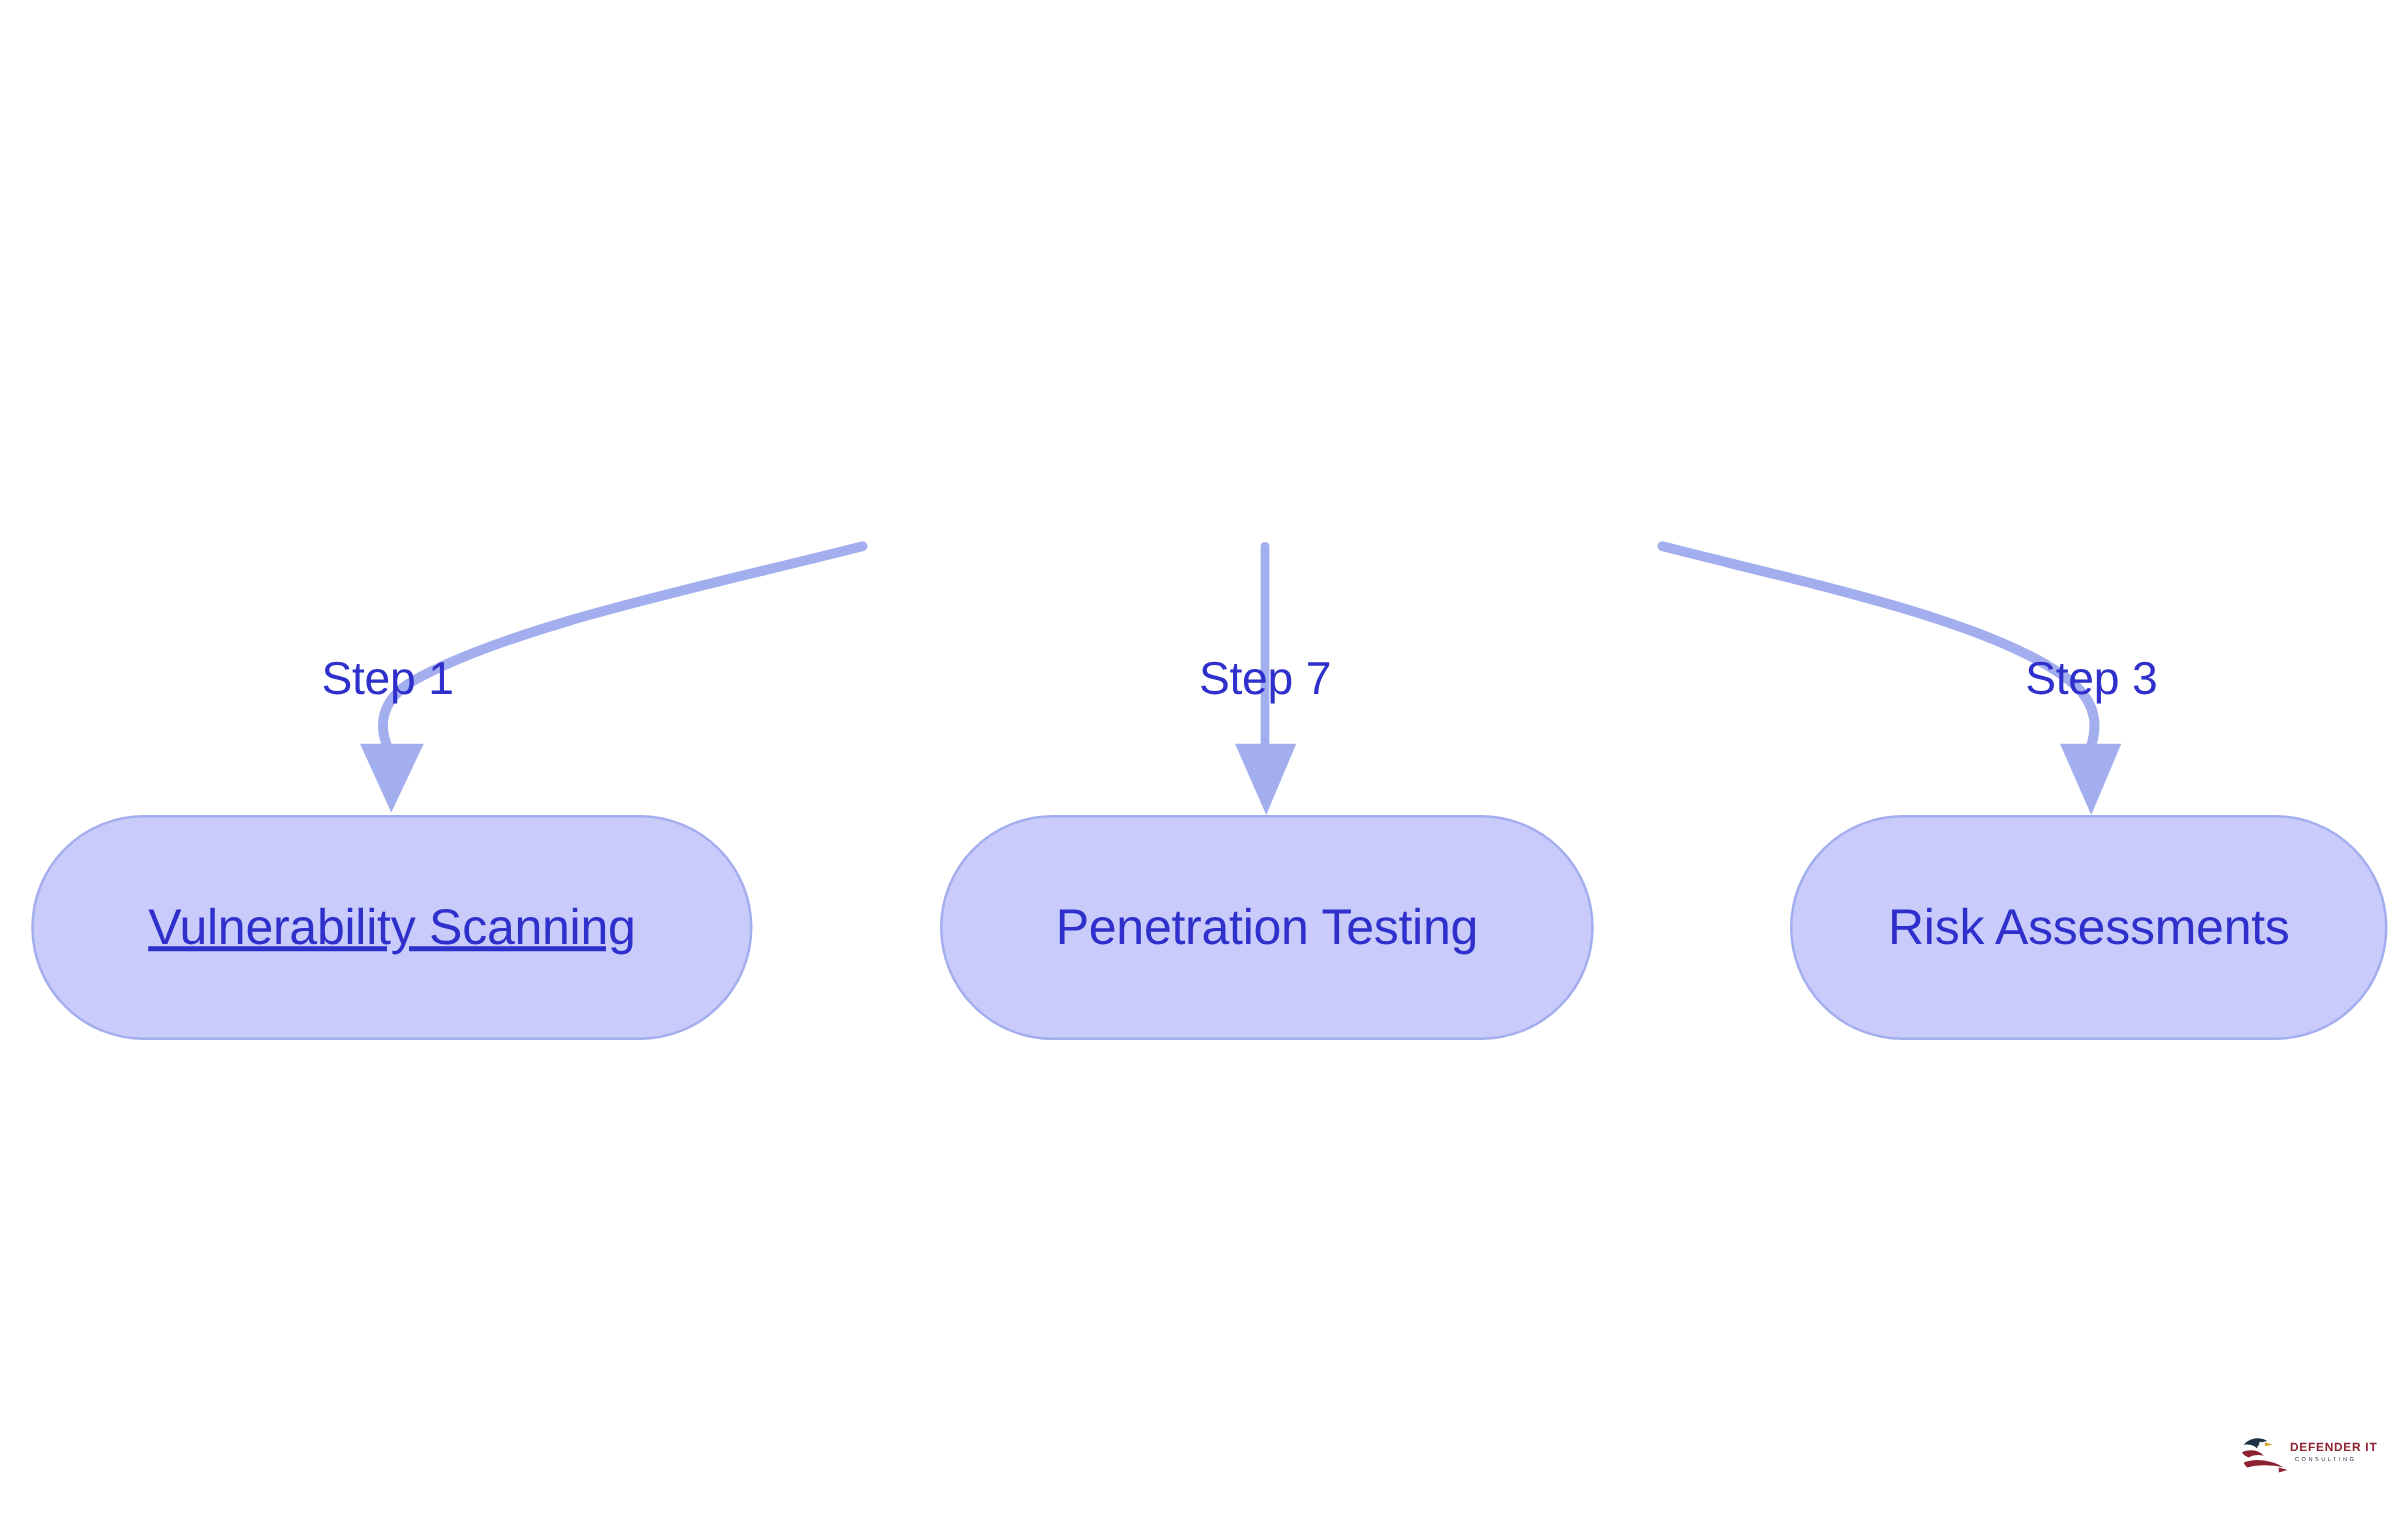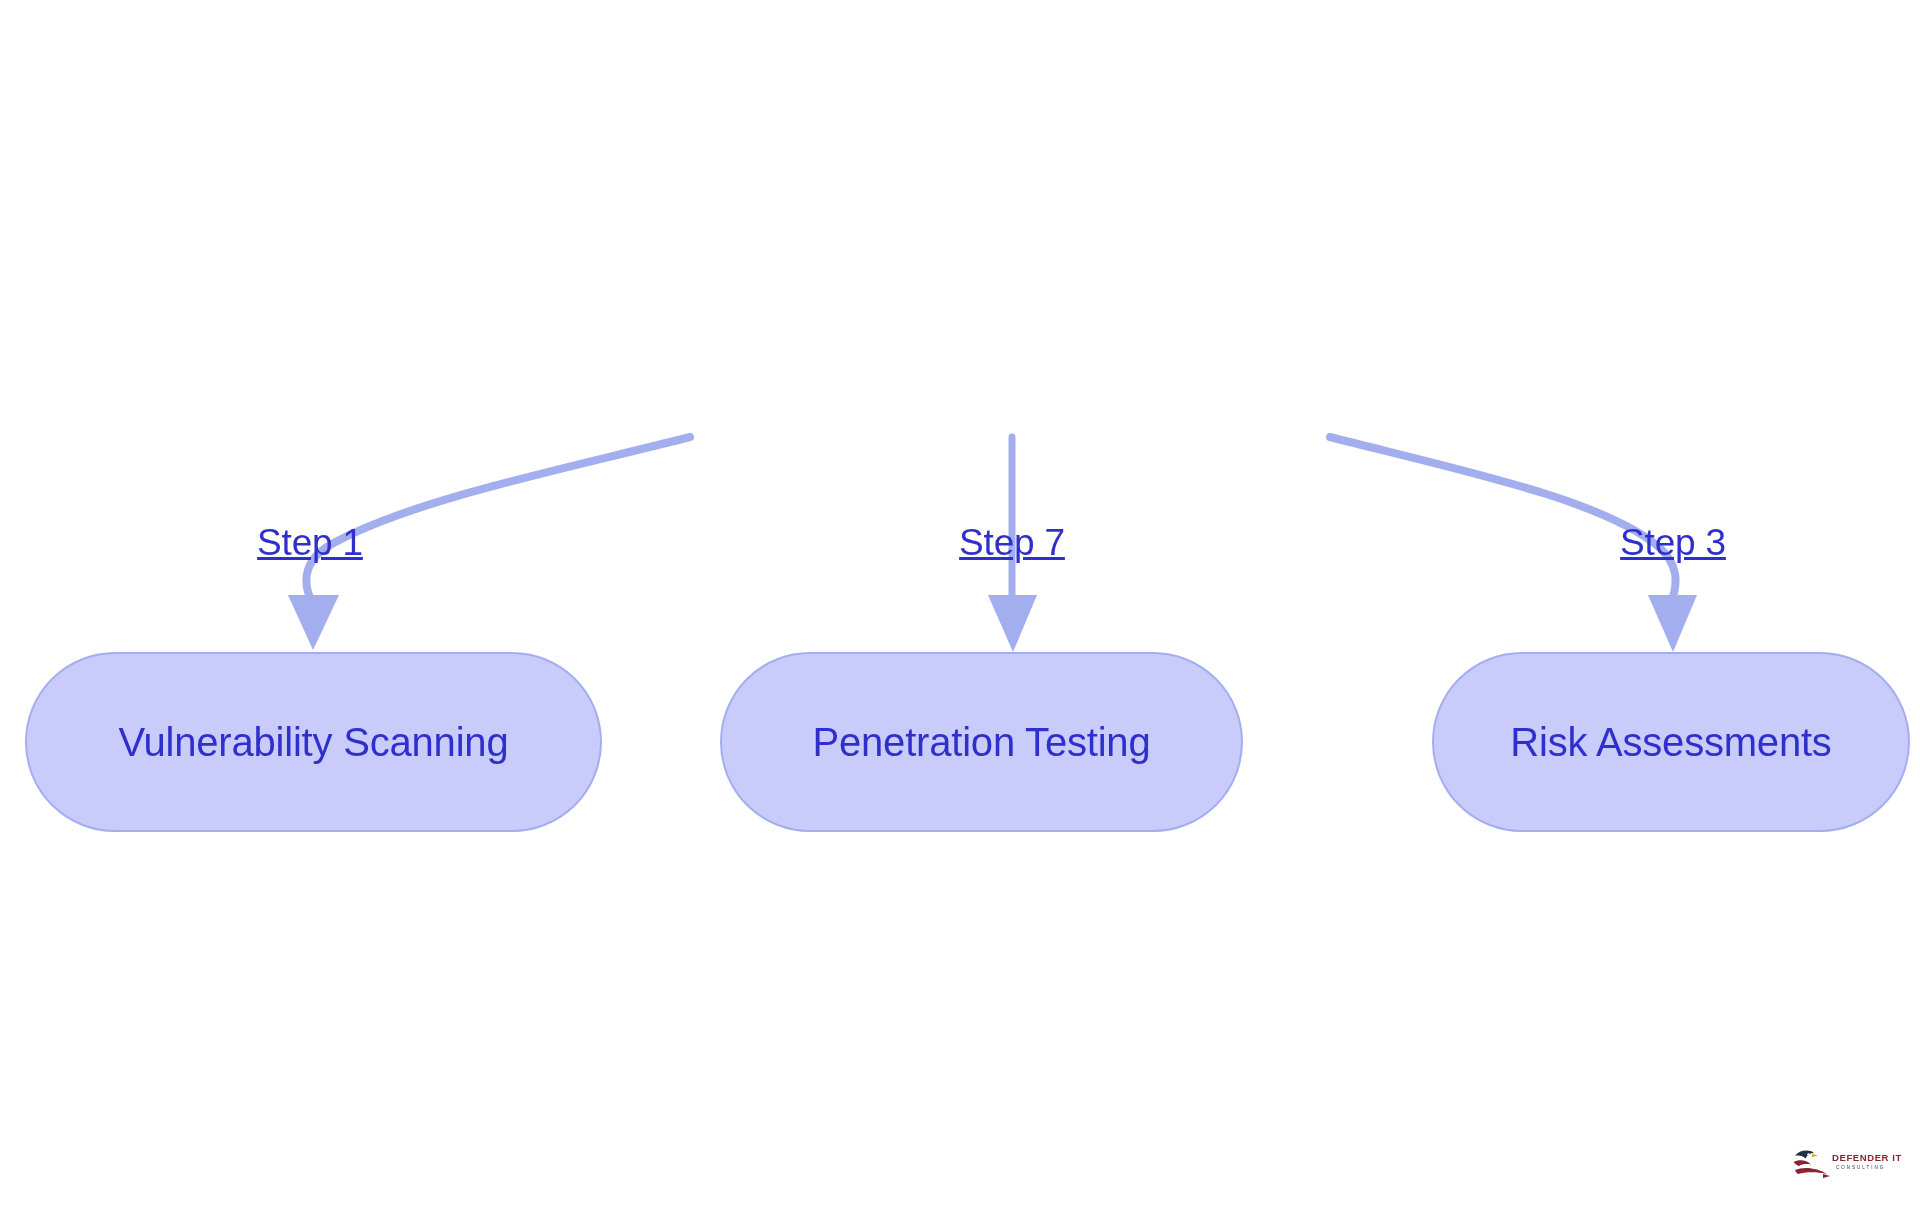--- a/index.html
+++ b/index.html
@@ -43,38 +43,37 @@
     top: 262px;
     width: 1086px;
     height: 175px;
     font-size: 40px;
   }
   .node-leaf {
     top: 652px;
     height: 180px;
     font-size: 40px;
   }
-  #node-vulnerability-scanning { left: 25px;   width: 577px; }
-  #node-penetration-testing   { left: 720px;  width: 523px; text-align: center; }
+  #node-vulnerability-scanning { left: 25px;   width: 577px; text-decoration: underline; }
+  #node-penetration-testing   { left: 752px;  width: 523px; text-align: center; }
   #node-risk-assessments      { left: 1432px; width: 478px; }
 
   .node-label {
     display: block;
     padding: 0 26px;
     line-height: 1.15;
   }
   .edge-label {
     position: absolute;
     color: #2F2FCC;
     font-size: 37px;
     letter-spacing: -0.2px;
     white-space: nowrap;
     transform: translate(-50%, -50%);
     background: transparent;
-    text-decoration: underline;
   }
   #edge-label-step-1 { left: 310px;  top: 543px; }
   #edge-label-step-2 { left: 1012px; top: 543px; }
   #edge-label-step-3 { left: 1673px; top: 543px; }
 
   #watermark {
     position: absolute;
     left: 1792px;
     top: 1148px;
     width: 118px;

